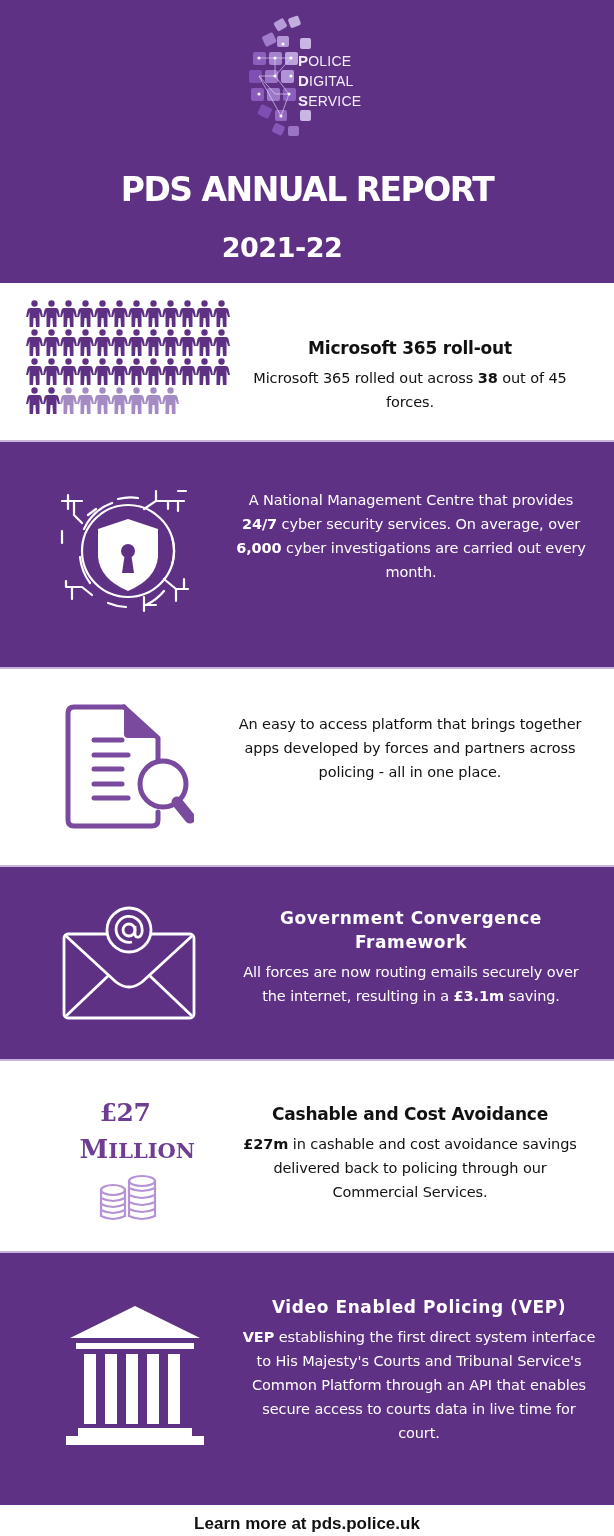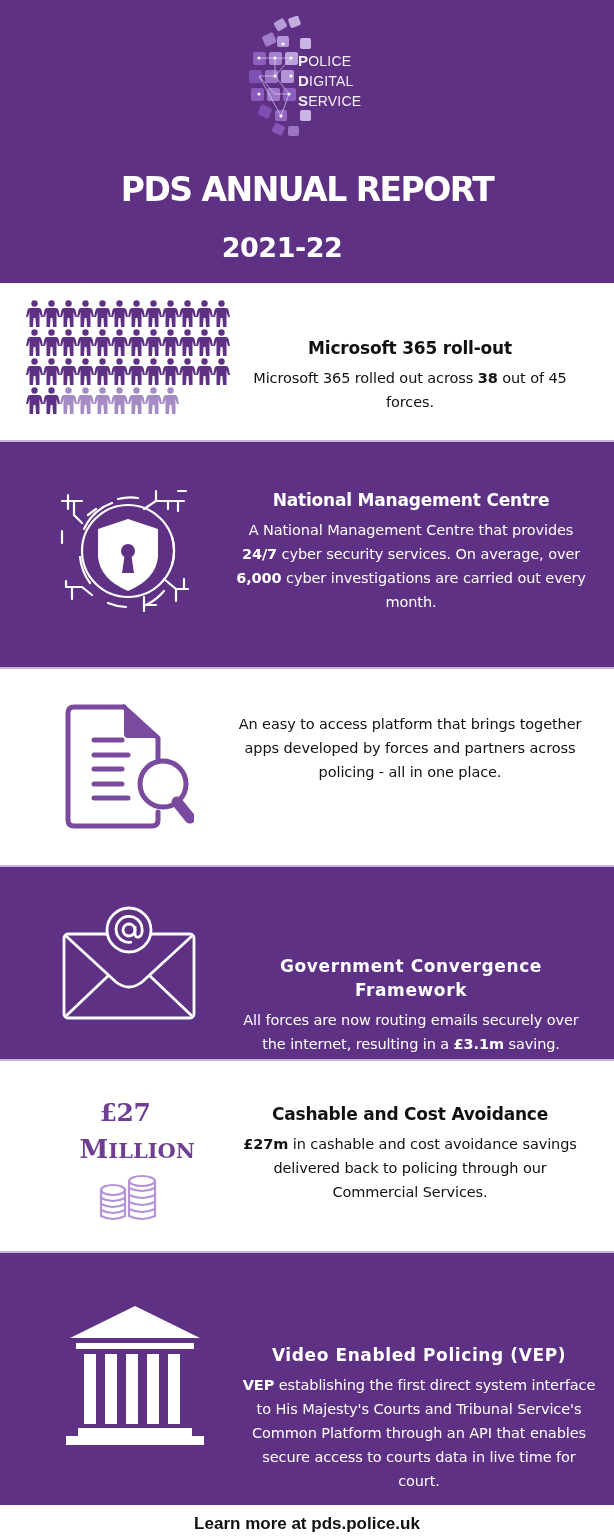--- a/index.html
+++ b/index.html
@@ -4,21 +4,21 @@
 <style>
   * { box-sizing: border-box; margin: 0; padding: 0; }
   html, body { width: 614px; height: 1536px; overflow: hidden; background: #ffffff; }
   body { font-family: "DejaVu Sans", sans-serif; position: relative; }
   .section { position: absolute; left: 0; width: 614px; }
   .purple { background: #5f3185; color: #ffffff; }
   .white { background: #ffffff; color: #111111; }
   .icon-box { position: absolute; }
   .text-box { position: absolute; text-align: center; }
   .sec-title { font-family: "DejaVu Sans", sans-serif; font-weight: bold; font-size: 17px; line-height: 24px; margin-bottom: 6px; letter-spacing: -0.2px; }
-  .sec-title.wide { letter-spacing: 0.6px; margin-top: 48px; }
+  .sec-title.wide { letter-spacing: 0.6px; }
   .sec-body { font-family: "DejaVu Sans", sans-serif; font-size: 14.5px; line-height: 24px; letter-spacing: -0.1px; }
   .sec-body b { font-weight: bold; }
 
   
   #header { top: 0; height: 283px; }
   .logo { position: absolute; left: 245px; top: 14px; width: 130px; height: 125px; }
   .logo-text { position: absolute; left: 298px; top: 51px; font-family: "Liberation Sans", sans-serif; font-size: 14px; line-height: 19px; color: #f4eefa; letter-spacing: 0.2px; }
   .logo-text .cap { font-weight: bold; font-size: 15px; }
   .report-title { position: absolute; left: 0; width: 614px; top: 170px; text-align: center; font-family: "DejaVu Sans", sans-serif; font-weight: bold; font-size: 33px; letter-spacing: -1.5px; color: #ffffff; }
   .report-year { position: absolute; left: 0; width: 564px; top: 232px; text-align: center; font-family: "DejaVu Sans", sans-serif; font-weight: bold; font-size: 27px; letter-spacing: -0.5px; color: #ffffff; }
@@ -303,21 +303,20 @@
     <path d="M104 92 L116 102 L128 102 M116 102 L116 114 M124 92 L124 102"></path>
     <path d="M84 110 L84 124 M84 118 L96 118"></path>
     <path d="M36 22 L28 28"></path>
     <path d="M2 44 L2 56"></path>
   </g>
   <path d="M68 32 L98 42 L98 70 Q96 92 68 104 Q40 92 38 70 L38 42 Z" fill="#ffffff"></path>
   <circle cx="68" cy="64" r="7" fill="#5f3185"></circle>
   <path d="M65 66 L62 86 L74 86 L71 66 Z" fill="#5f3185"></path>
 </svg>
 <div class="text-box" style="left:232px;width:358px;top:488px;color:#fff;">
-  <div class="sec-title">National Management Centre</div>
   <div class="sec-body"><span>A National Management Centre that provides </span><b>24/7</b><span> cyber security services. On average, over </span><b>6,000</b><span> cyber investigations are carried out every month.</span></div>
 </div>
 <div class="divider" style="top:667px;"></div>
 
 <div class="section white" style="top:669px;height:197px;"></div>
 <svg class="icon-box" style="left:64px;top:702px;" width="130" height="132" viewBox="0 0 130 132">
   <g fill="none" stroke="#7a4a9e" stroke-width="5" stroke-linejoin="round" stroke-linecap="round">
     <path d="M60 5 L10 5 Q4 5 4 11 L4 118 Q4 124 10 124 L88 124 Q94 124 94 118 L94 110"></path>
     <path d="M60 5 L94 36 L94 58"></path>
     <line x1="30" y1="38" x2="58" y2="38"></line>

